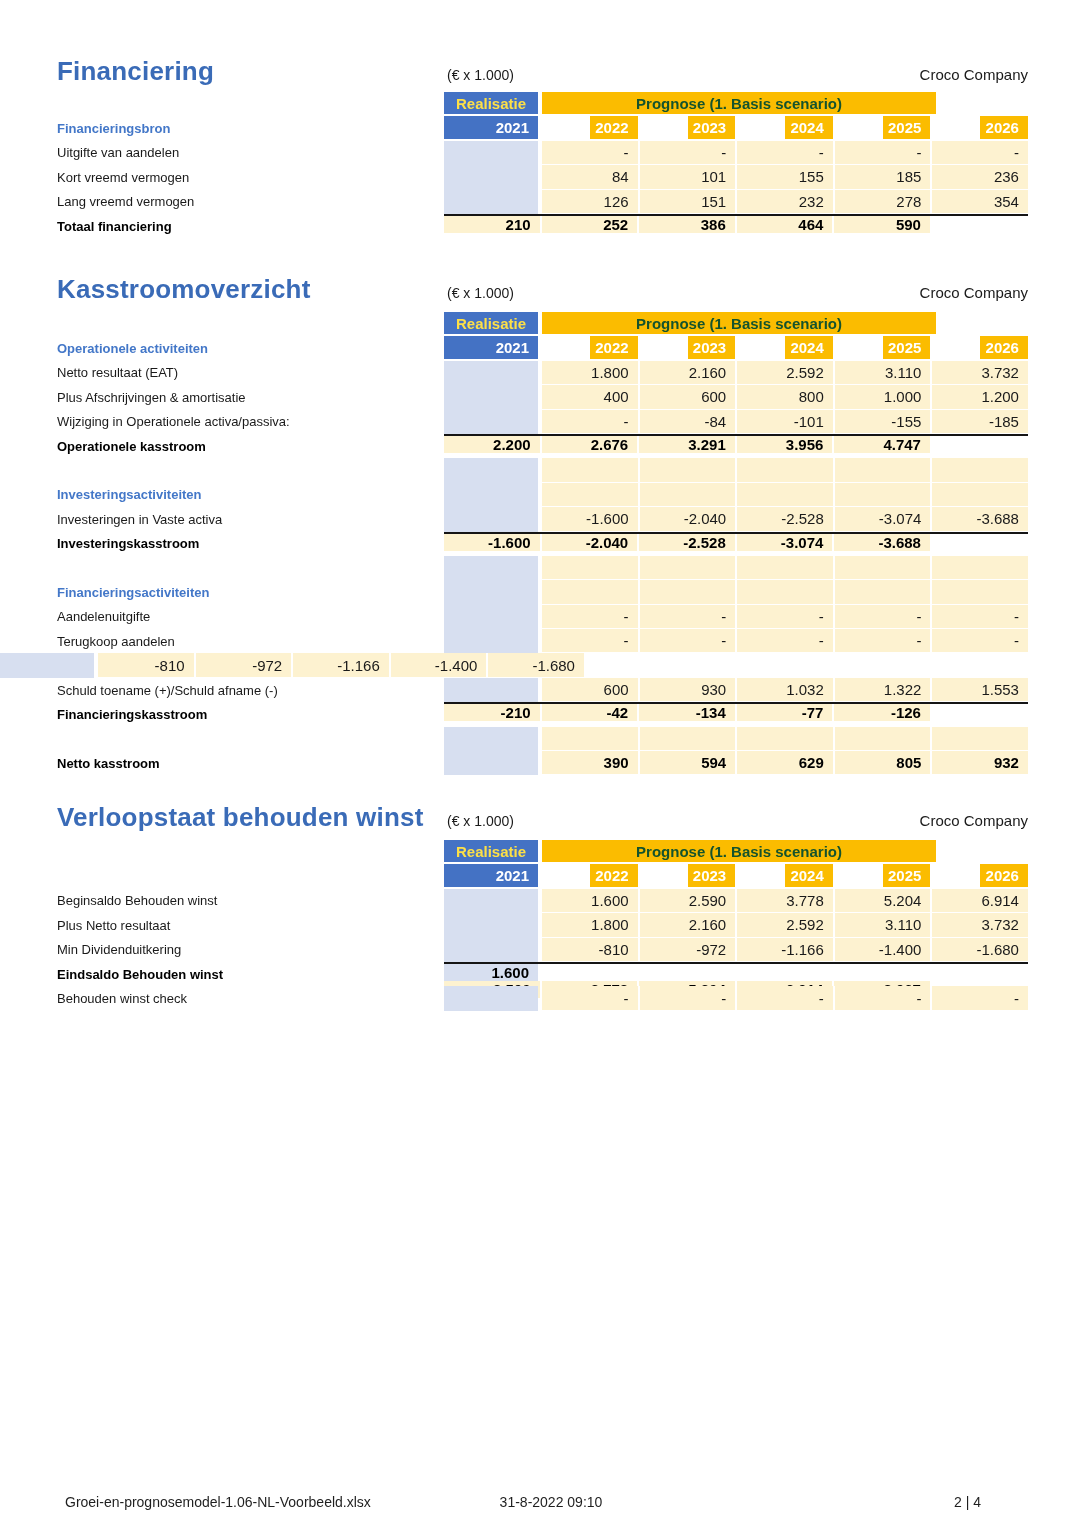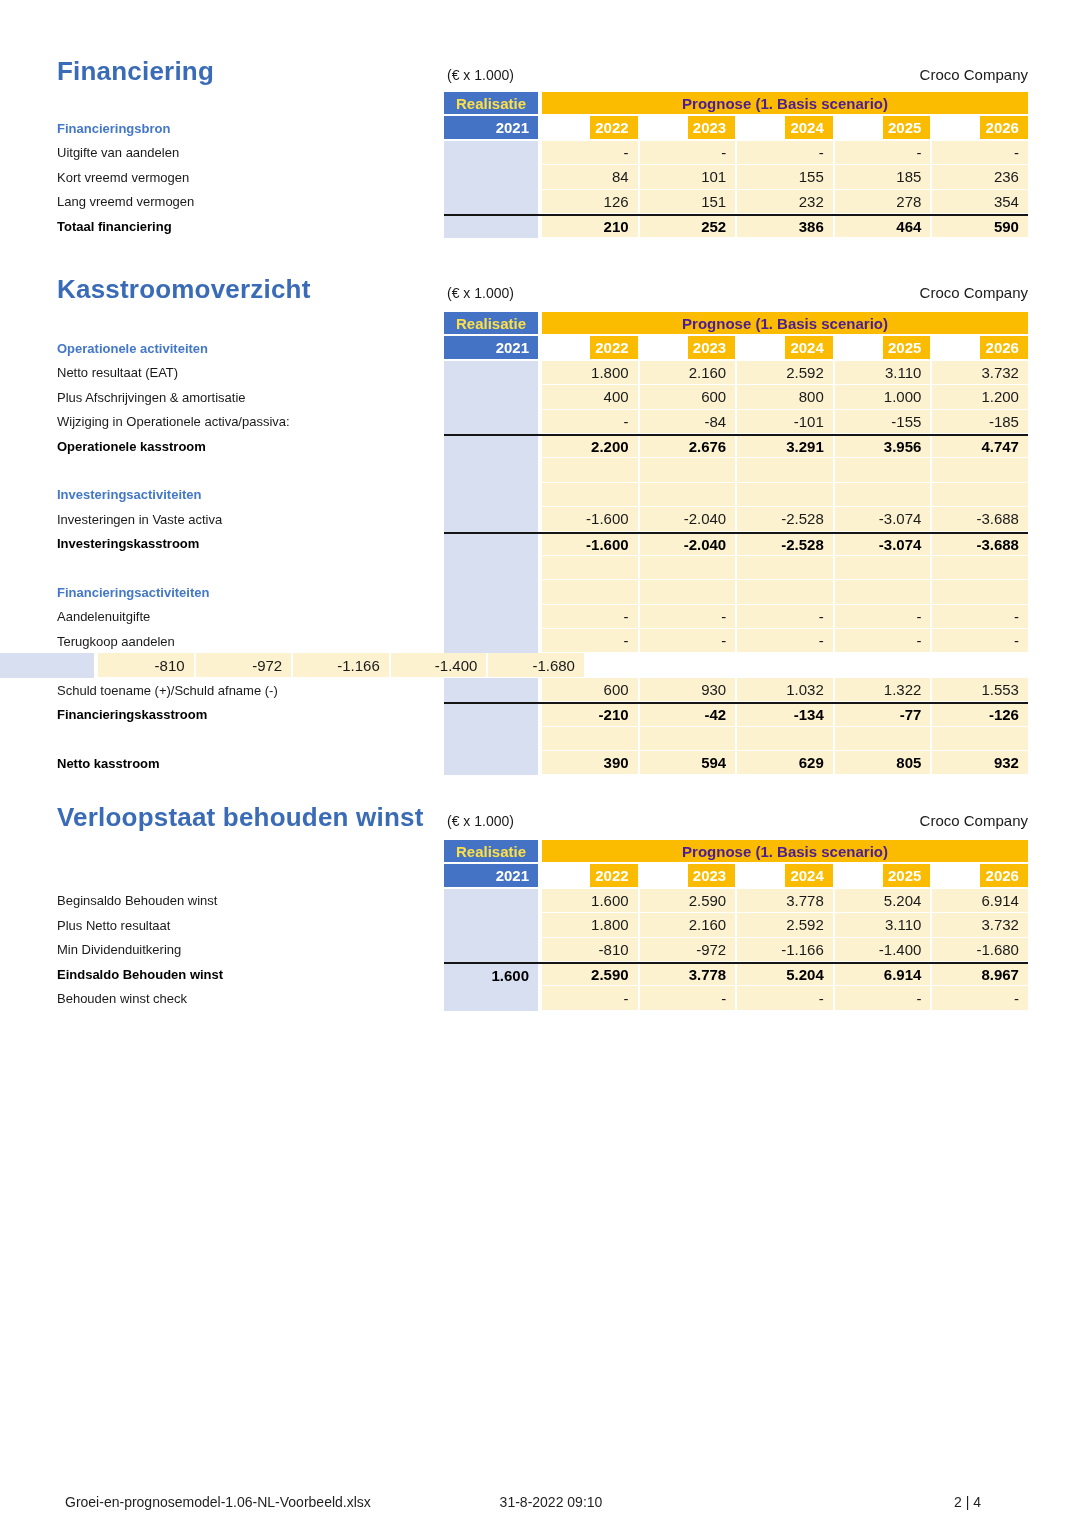--- a/index.html
+++ b/index.html
@@ -11,35 +11,35 @@
              color:var(--title_blue,#3a6bb7);letter-spacing:.2px;white-space:nowrap;}
   .sec-unit{position:absolute;left:447px;top:11px;font-size:14px;color:#1a1a1a;}
   .sec-company{position:absolute;right:58px;top:10px;font-size:15px;color:#1a1a1a;}
   .tbl{position:absolute;left:0;}
   .row{display:flex;height:24.4px;}
   .lbl{width:444px;box-sizing:border-box;padding-left:57px;display:flex;align-items:center;
        font-size:13px;white-space:nowrap;}
   .lbl.section{color:var(--section_blue,#4377c8);font-weight:700;}
   .lbl.bold{font-weight:700;color:#000;}
   .cells{display:flex;width:584px;box-sizing:border-box;}
-  .cells.topline{border-top:2.4px solid #151515;}
+  .cells.topline{border-top:2.4px solid #151515;flex-direction:column;}
   .c0{width:94px;box-sizing:border-box;background:var(--realisatie_fill,#d7dff0);
       display:flex;align-items:center;justify-content:flex-end;padding-right:9px;font-size:15px;}
   .gap{width:4px;background:transparent;}
   .pg{display:flex;width:486px;}
   .pc{flex:1;box-sizing:border-box;background:var(--prognose_fill,#fdf2d0);
       display:flex;align-items:center;justify-content:flex-end;padding-right:9px;font-size:15px;
       border-right:2px solid #fff;border-bottom:1.5px solid #fff;}
   .pc:last-child{border-right:none;}
   .row.bold .pc,.row.bold .c0{font-weight:700;color:#000;}
   
   .hA.c0{background:var(--header_blue,#4472c4);color:#fde047;font-weight:700;
          justify-content:center;padding-right:0;border-bottom:2px solid #fff;}
-  .proghead{width:486px;box-sizing:border-box;background:var(--header_orange,#fbbc00);
-            color:#4c1d95;font-weight:700;font-size:15px;display:flex;align-items:center;
+  .proghead{width:394px;box-sizing:border-box;background:var(--header_orange,#fbbc00);
+            color:#14532d;font-weight:700;font-size:15px;display:flex;align-items:center;
             justify-content:center;border-bottom:2px solid #fff;}
   .hB.c0{background:var(--header_blue,#4472c4);color:#fff;font-weight:700;border-bottom:2px solid #fff;}
   .pc.hB{background:var(--header_orange,#fbbc00);color:#fff;font-weight:700;border-bottom:2px solid #fff;margin-left:48px;}
   
   .footer{position:absolute;top:1494px;left:8px;width:1030px;height:20px;font-size:14px;color:#1f1f1f;}
   .f-left{position:absolute;left:57px;top:0;}
   .f-center{position:absolute;left:0;width:1086px;top:0;text-align:center;}
   .f-right{position:absolute;right:57px;top:0;}
 </style>
 </head>

